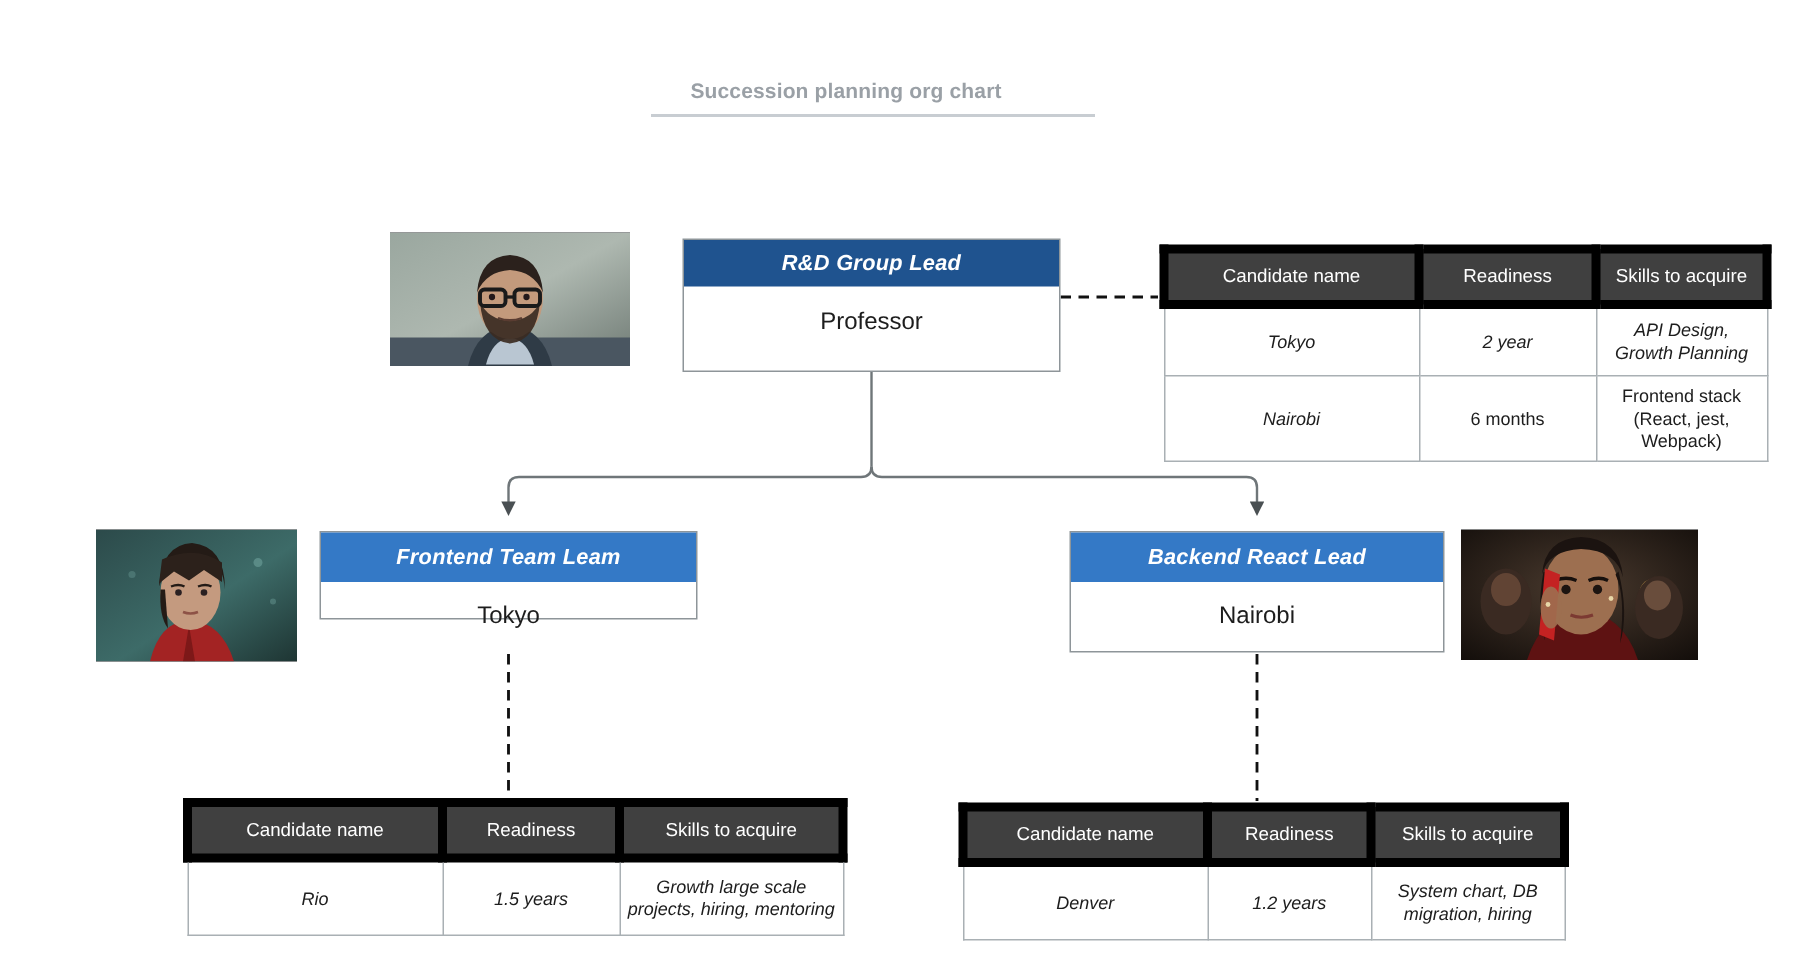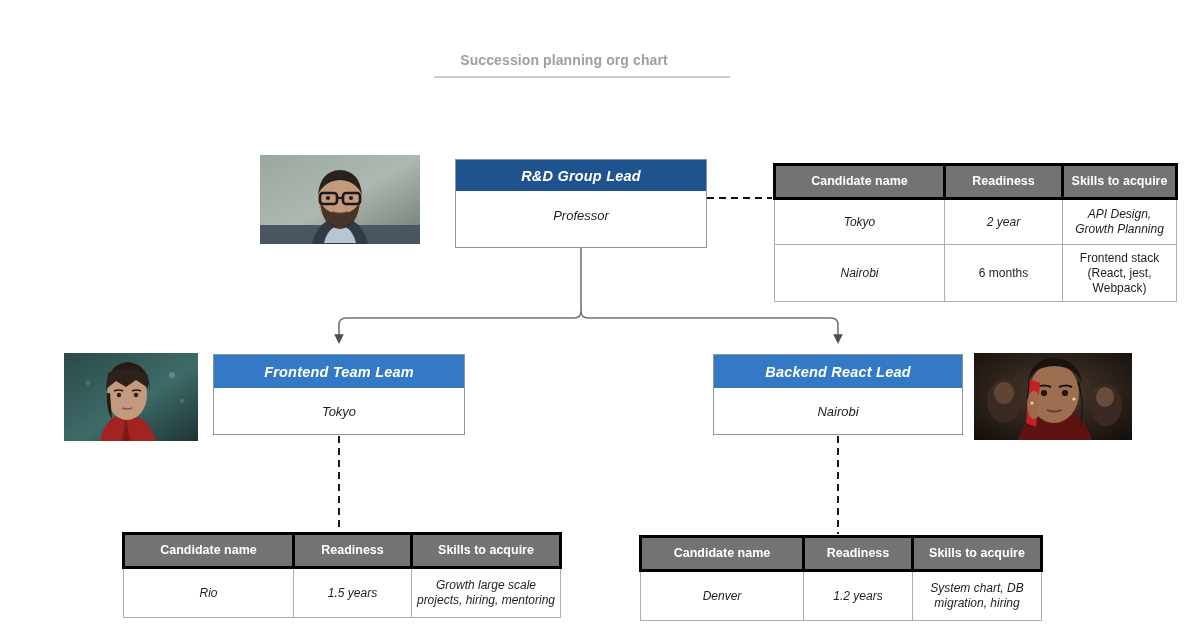--- a/index.html
+++ b/index.html
@@ -72,30 +72,29 @@
     display: flex;
     align-items: center;
     justify-content: center;
     letter-spacing: 0.2px;
   }
   .node-body {
     box-sizing: border-box;
     display: flex;
     align-items: center;
     justify-content: center;
-    font-size: 13px;
-    font-style: italic;
+    font-size: 16px;
     color: #1d1d1d;
   }
 
   #node-root { left: 455px; top: 159px; width: 252px; height: 89px; }
   #node-root .node-header { height: 31px; background: #1f538f; }
   #node-root .node-body   { height: 48px; }
 
-  #node-frontend { left: 213px; top: 354px; width: 252px; height: 81px; }
+  #node-frontend { left: 213px; top: 354px; width: 252px; height: 59px; }
   #node-frontend .node-header { height: 33px; background: #3479c6; }
   #node-frontend .node-body   { height: 46px; }
 
   #node-backend { left: 713px; top: 354px; width: 250px; height: 81px; }
   #node-backend .node-header { height: 33px; background: #3479c6; }
   #node-backend .node-body   { height: 46px; }
 
   
   .photo {
     position: absolute;
@@ -109,25 +108,25 @@
   #photo-nairobi   { left: 974px; top: 353px; width: 158px; height: 87px; }
 
   
   .cand-table {
     position: absolute;
     border-collapse: collapse;
     table-layout: fixed;
     background: #ffffff;
   }
   .cand-table th {
-    background: #737373;
+    background: #404040;
     color: #ffffff;
     font-size: 12.5px;
-    font-weight: bold;
-    border: 3px solid #000000;
+    font-weight: normal;
+    border: 6px solid #000000;
     padding: 0;
     height: 31px;
     line-height: 1.15;
     text-align: center;
     vertical-align: middle;
   }
   .cand-table td {
     border: 1px solid #a9b0b4;
     font-size: 12px;
     color: #1d1d1d;

